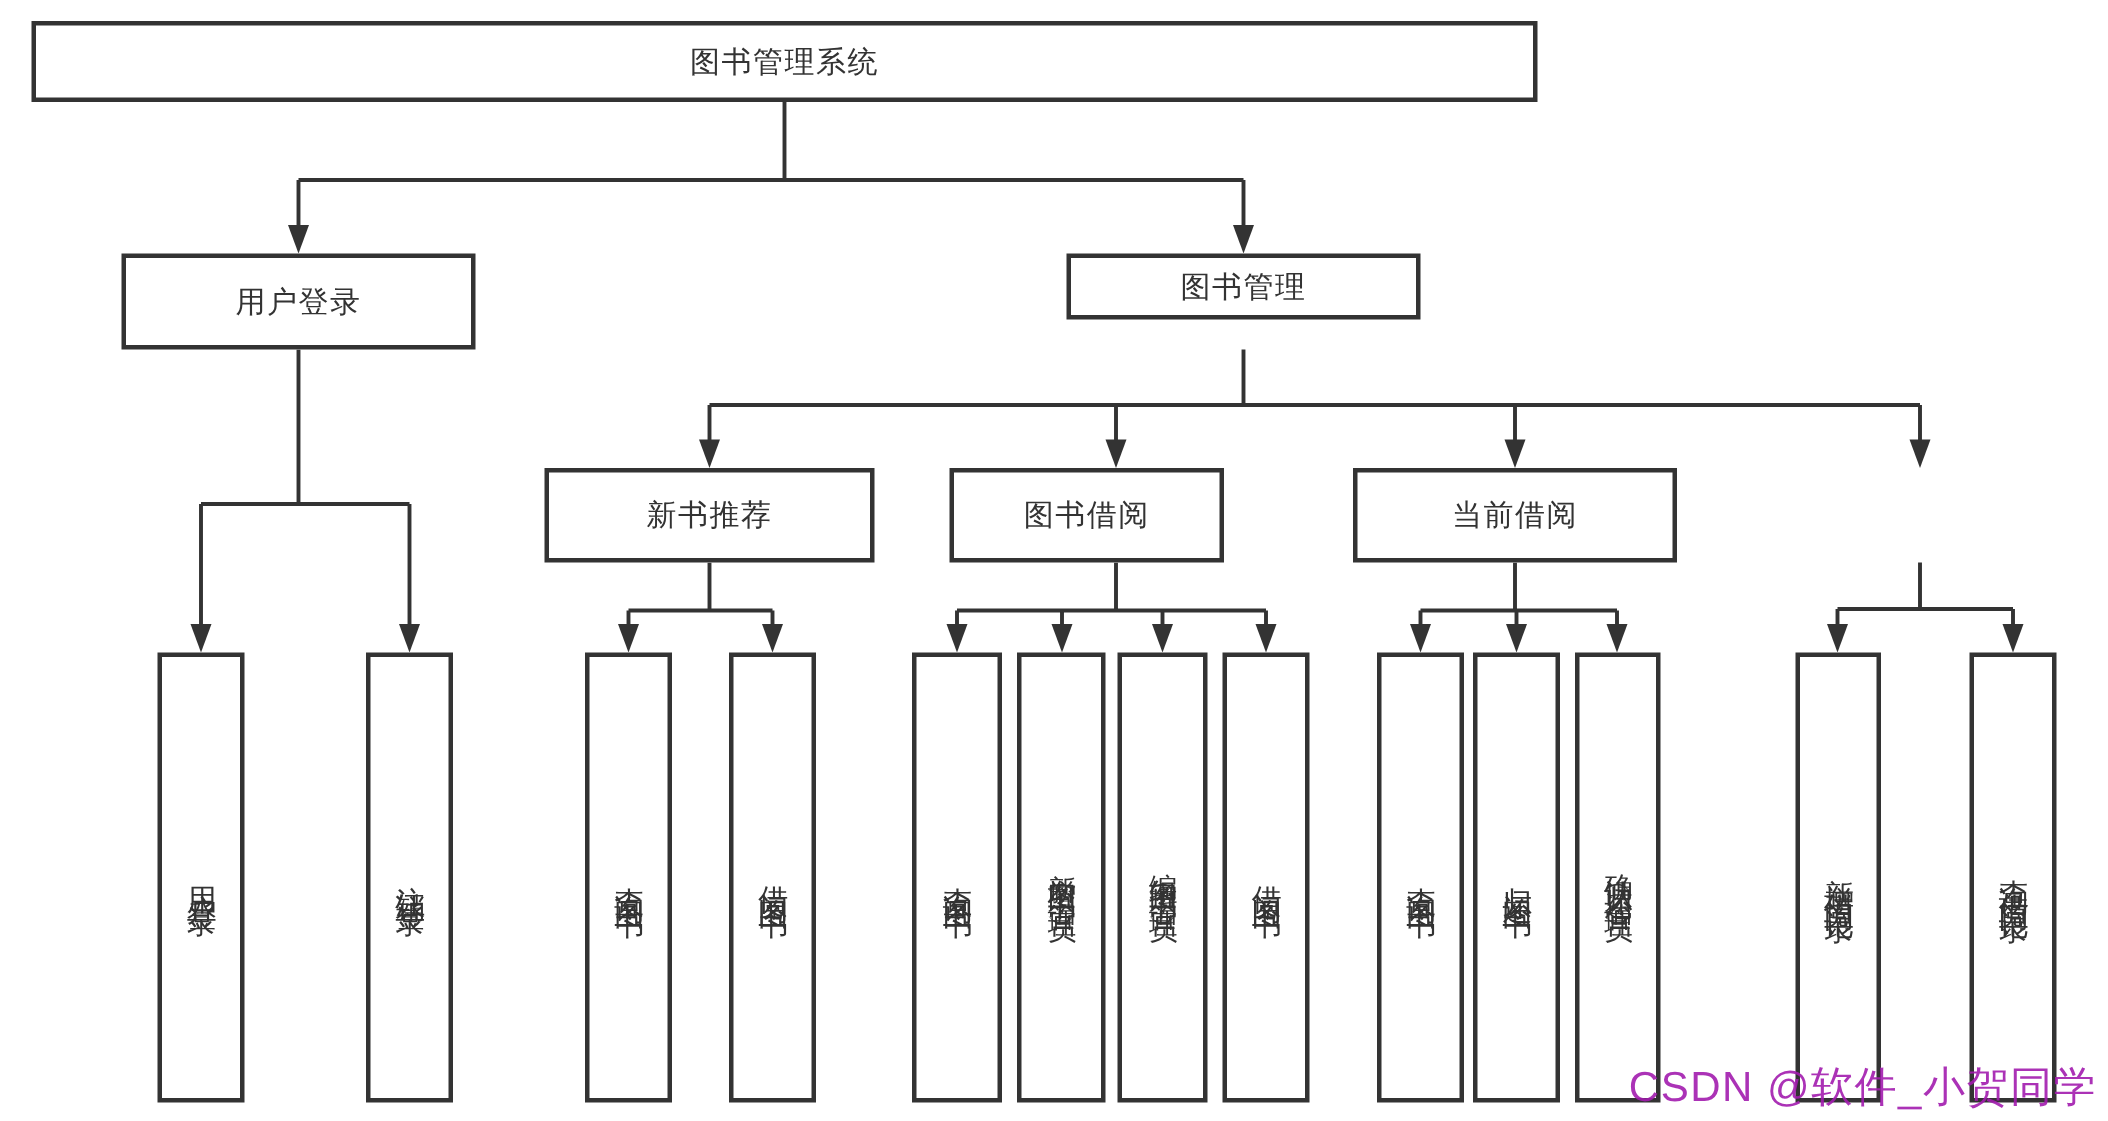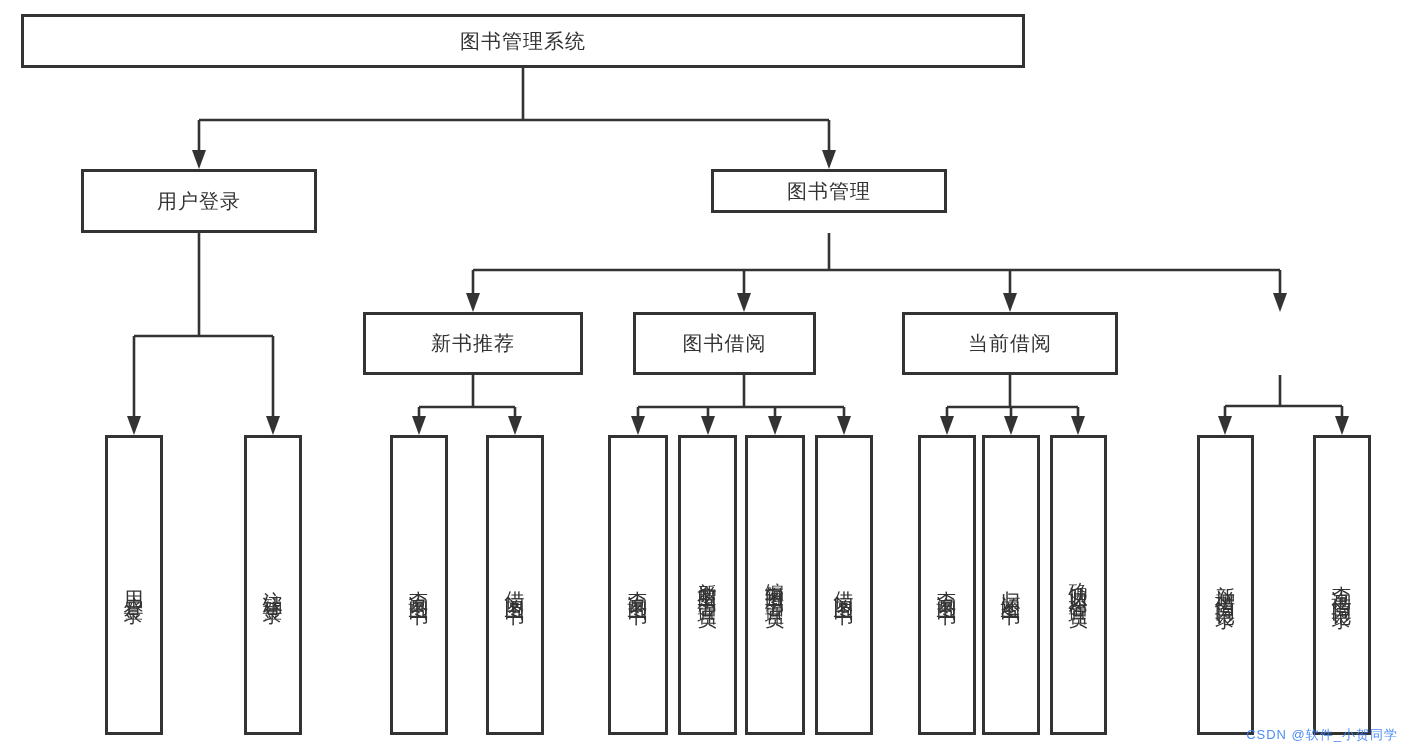--- a/index.html
+++ b/index.html
@@ -59,22 +59,22 @@
   .lf-bb-borrow    { left: 815px; }
   .lf-cb-query     { left: 918px; }
   .lf-cb-return    { left: 982px; }
   .lf-cb-confirm   { left: 1050px; width: 57px; }
   .lf-rec-add      { left: 1197px; width: 57px; }
   .lf-rec-query    { left: 1313px; }
   .watermark {
     position: absolute;
     right: 7px;
     bottom: 3px;
-    font-size: 13px;
-    color: #3b82f6;
+    font-size: 28px;
+    color: #a21caf;
     opacity: 0.9;
     z-index: 5;
     letter-spacing: 1px;
     white-space: nowrap;
     text-align: right;
   }
 </style>
 </head>
 <body>
 

